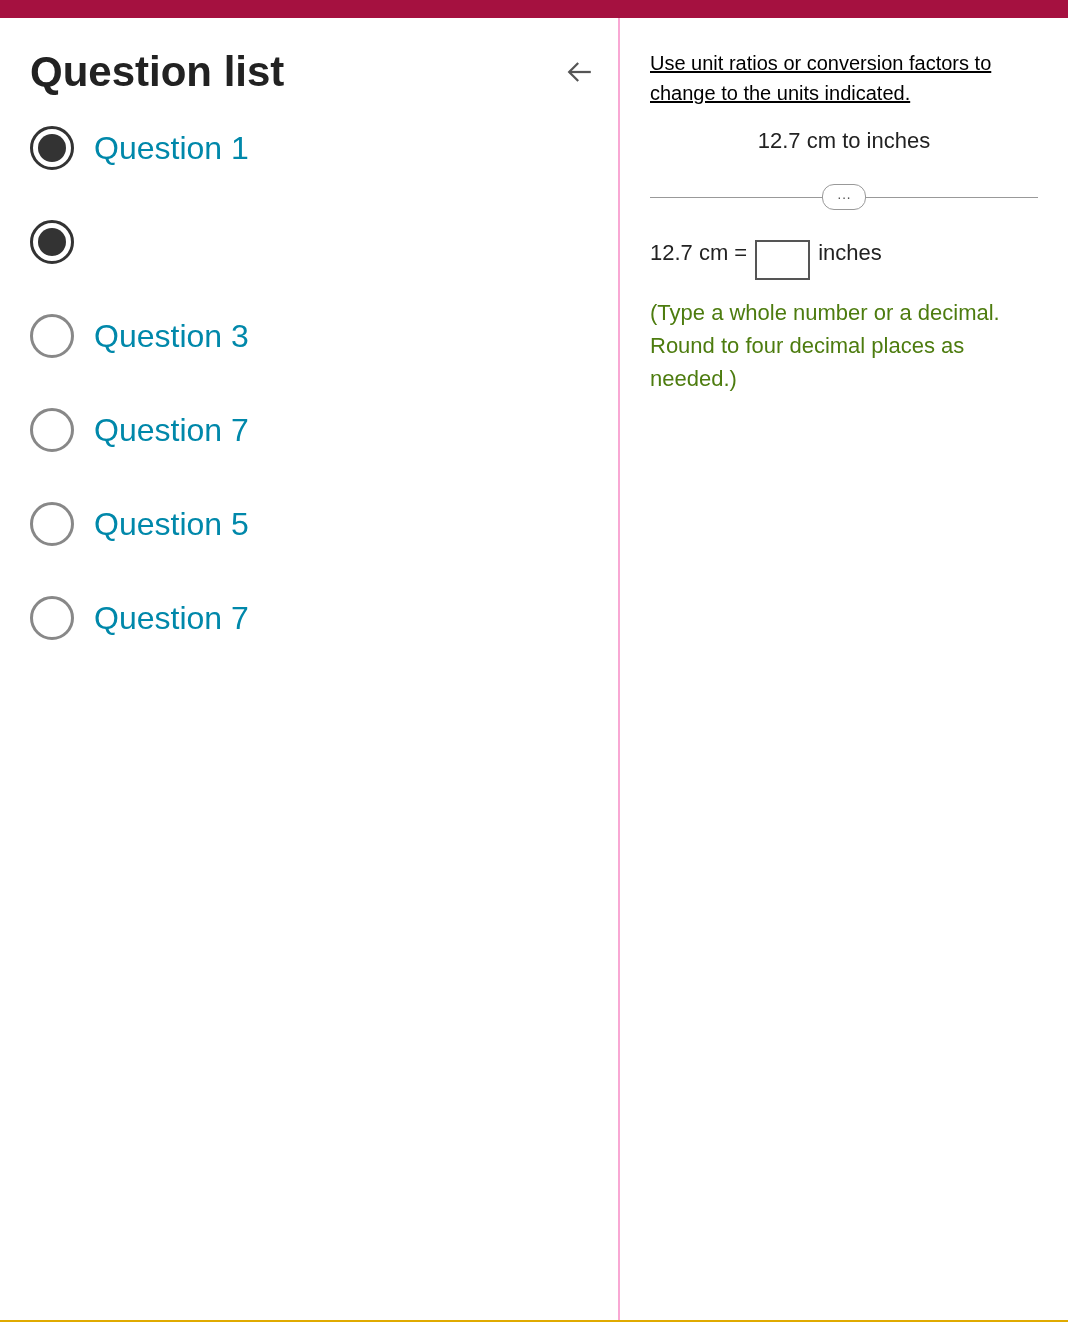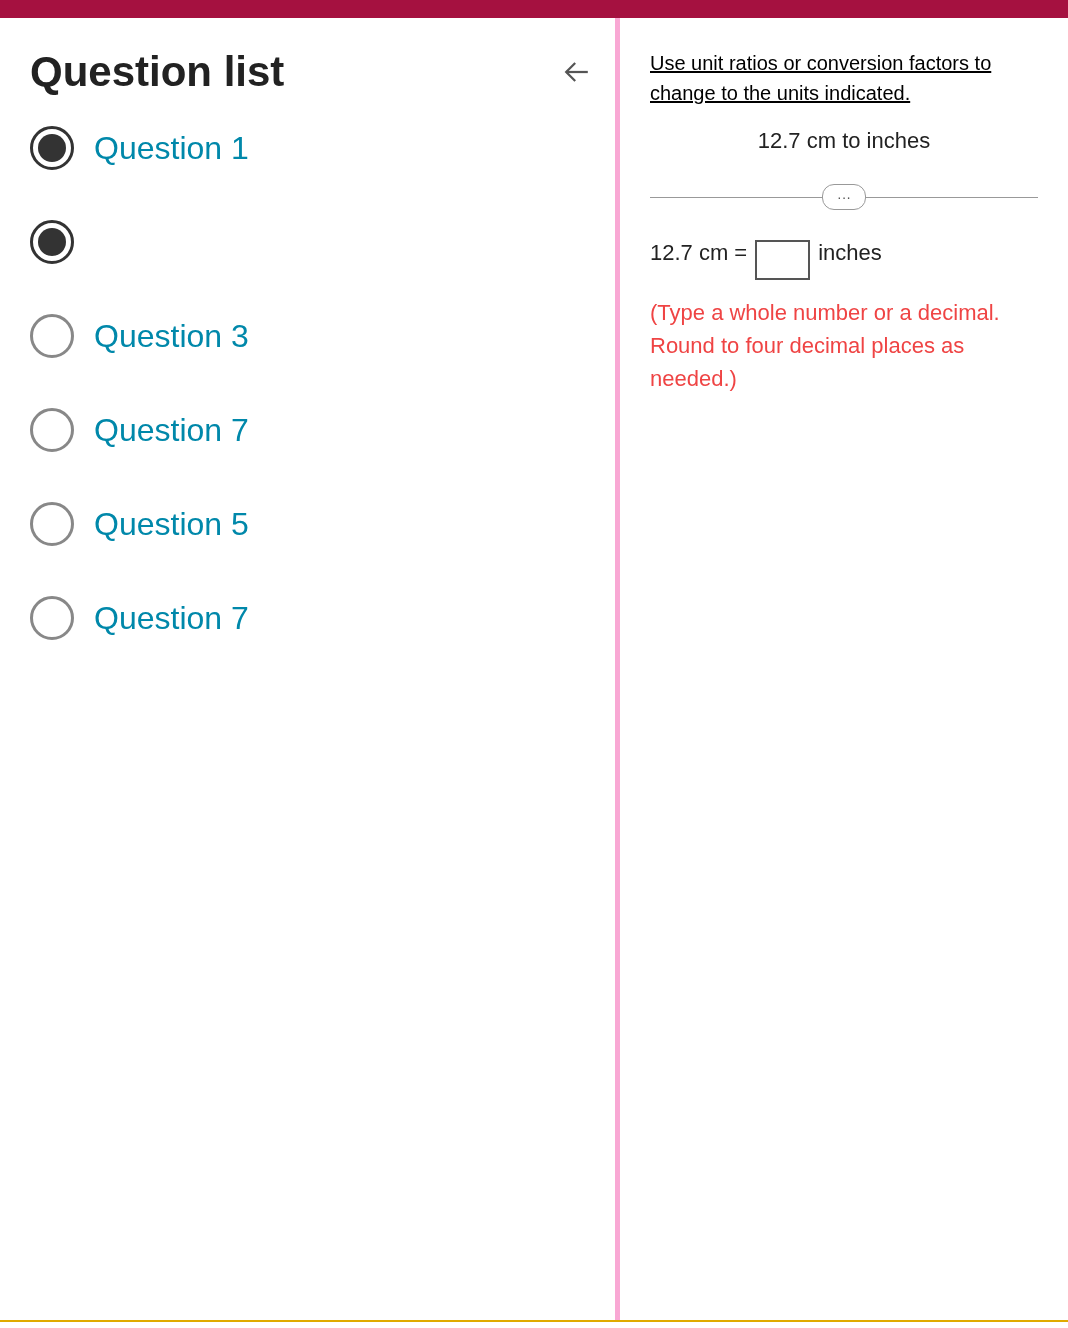--- a/index.html
+++ b/index.html
@@ -24,21 +24,21 @@
     .main-container {
       display: flex;
       width: 100%;
       min-height: 1310px;
       background: #fff;
     }
 
     
     .left-panel {
       width: 620px;
-      border-right: 5px solid #f9a8d4;
+      border-right: 2px solid #f9a8d4;
       padding: 30px 20px 48px 30px;
       display: flex;
       flex-direction: column;
     }
 
     .question-list-header {
       display: flex;
       align-items: center;
       justify-content: space-between;
       margin-bottom: 30px;
@@ -155,21 +155,21 @@
       width: 55px;
       height: 40px;
       border: 2px solid #555;
       margin: 0 8px;
       font-size: 18px;
       text-align: center;
     }
 
     .answer-hint {
       font-size: 22px;
-      color: #ef4444;
+      color: #4d7c0f;
       line-height: 1.5;
     }
 
     .bottom-bar {
       border-top: 2px solid #e0aa00;
       height: 8px;
       background: #fff;
       position: fixed;
       bottom: 0;
       width: 1068px;

